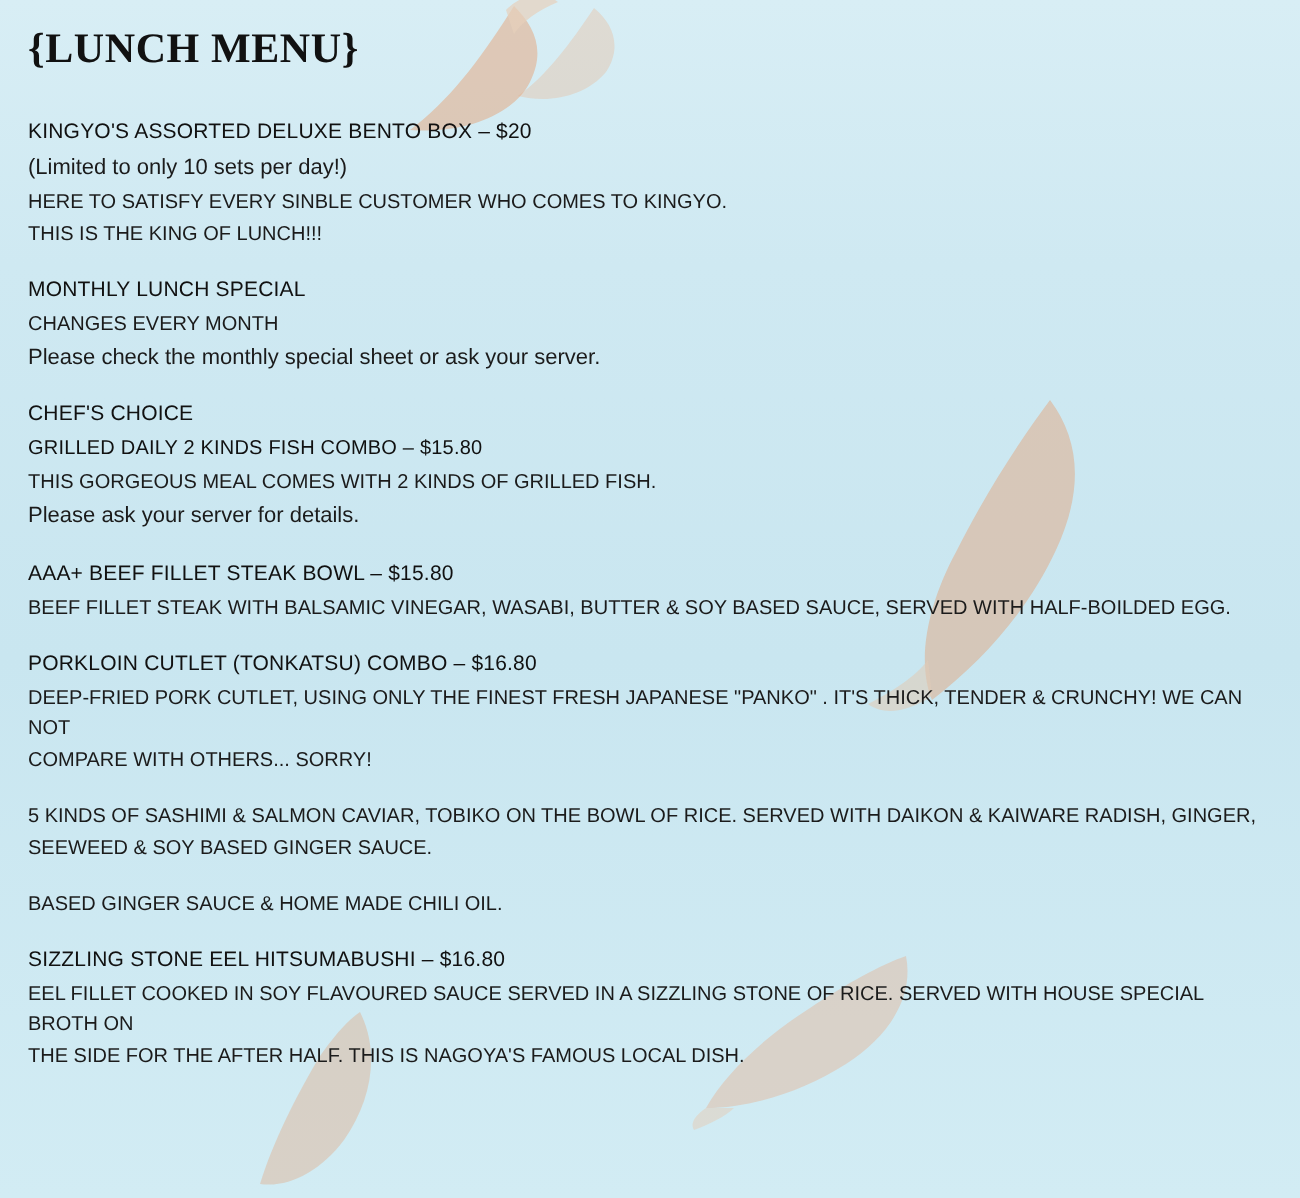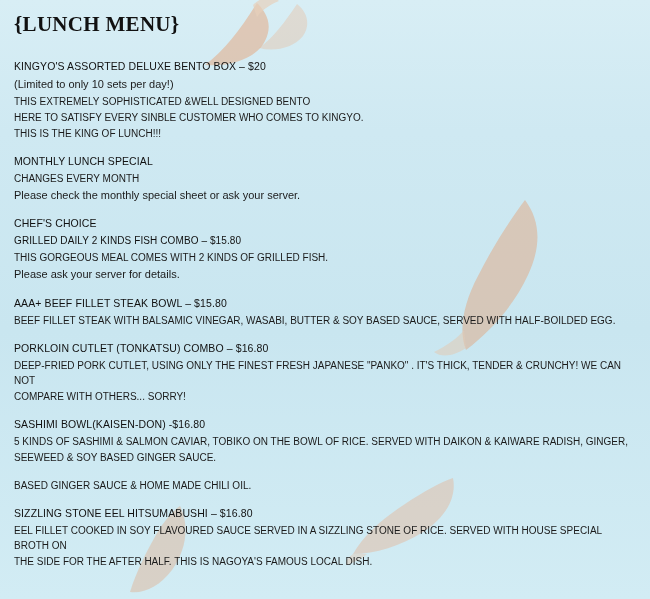--- a/index.html
+++ b/index.html
@@ -106,21 +106,20 @@
 
 <div class="page">
 
   <h1 class="menu-title">{LUNCH MENU}</h1>
 
   <div class="sections">
 
     <div class="section">
       <div class="sec-head">KINGYO'S ASSORTED DELUXE BENTO BOX – $20</div>
       <div class="sec-line small">(Limited to only  10 sets per day!)</div>
-      <div class="sec-line">THIS EXTREMELY SOPHISTICATED &amp;WELL DESIGNED BENTO</div>
       <div class="sec-line">HERE TO SATISFY EVERY SINBLE CUSTOMER WHO COMES TO KINGYO.</div>
       <div class="sec-line">THIS IS THE KING OF LUNCH!!!</div>
     </div>
 
     <div class="section">
       <div class="sec-head">MONTHLY LUNCH SPECIAL</div>
       <div class="sec-line">CHANGES EVERY MONTH</div>
       <div class="sec-line small">Please check the monthly special sheet or ask your server.</div>
     </div>
 
@@ -136,21 +135,20 @@
       <div class="sec-line">BEEF FILLET STEAK WITH BALSAMIC VINEGAR, WASABI, BUTTER &amp; SOY BASED SAUCE, SERVED WITH HALF-BOILDED EGG.</div>
     </div>
 
     <div class="section">
       <div class="sec-head">PORKLOIN CUTLET (TONKATSU) COMBO – $16.80</div>
       <div class="sec-line">DEEP-FRIED PORK CUTLET, USING ONLY THE FINEST FRESH JAPANESE "PANKO" . IT'S THICK, TENDER &amp; CRUNCHY! WE CAN NOT</div>
       <div class="sec-line">COMPARE WITH OTHERS... SORRY!</div>
     </div>
 
     <div class="section">
-      <div class="sec-head">SASHIMI BOWL(KAISEN-DON) -$16.80</div>
       <div class="sec-line">5 KINDS OF SASHIMI &amp; SALMON CAVIAR, TOBIKO ON THE BOWL OF RICE. SERVED WITH DAIKON &amp; KAIWARE RADISH, GINGER,</div>
       <div class="sec-line">SEEWEED &amp; SOY BASED GINGER SAUCE.</div>
     </div>
 
     <div class="section">
       <div class="sec-line">BASED GINGER SAUCE &amp; HOME MADE CHILI OIL.</div>
     </div>
 
     <div class="section">
       <div class="sec-head">SIZZLING STONE EEL HITSUMABUSHI – $16.80</div>

